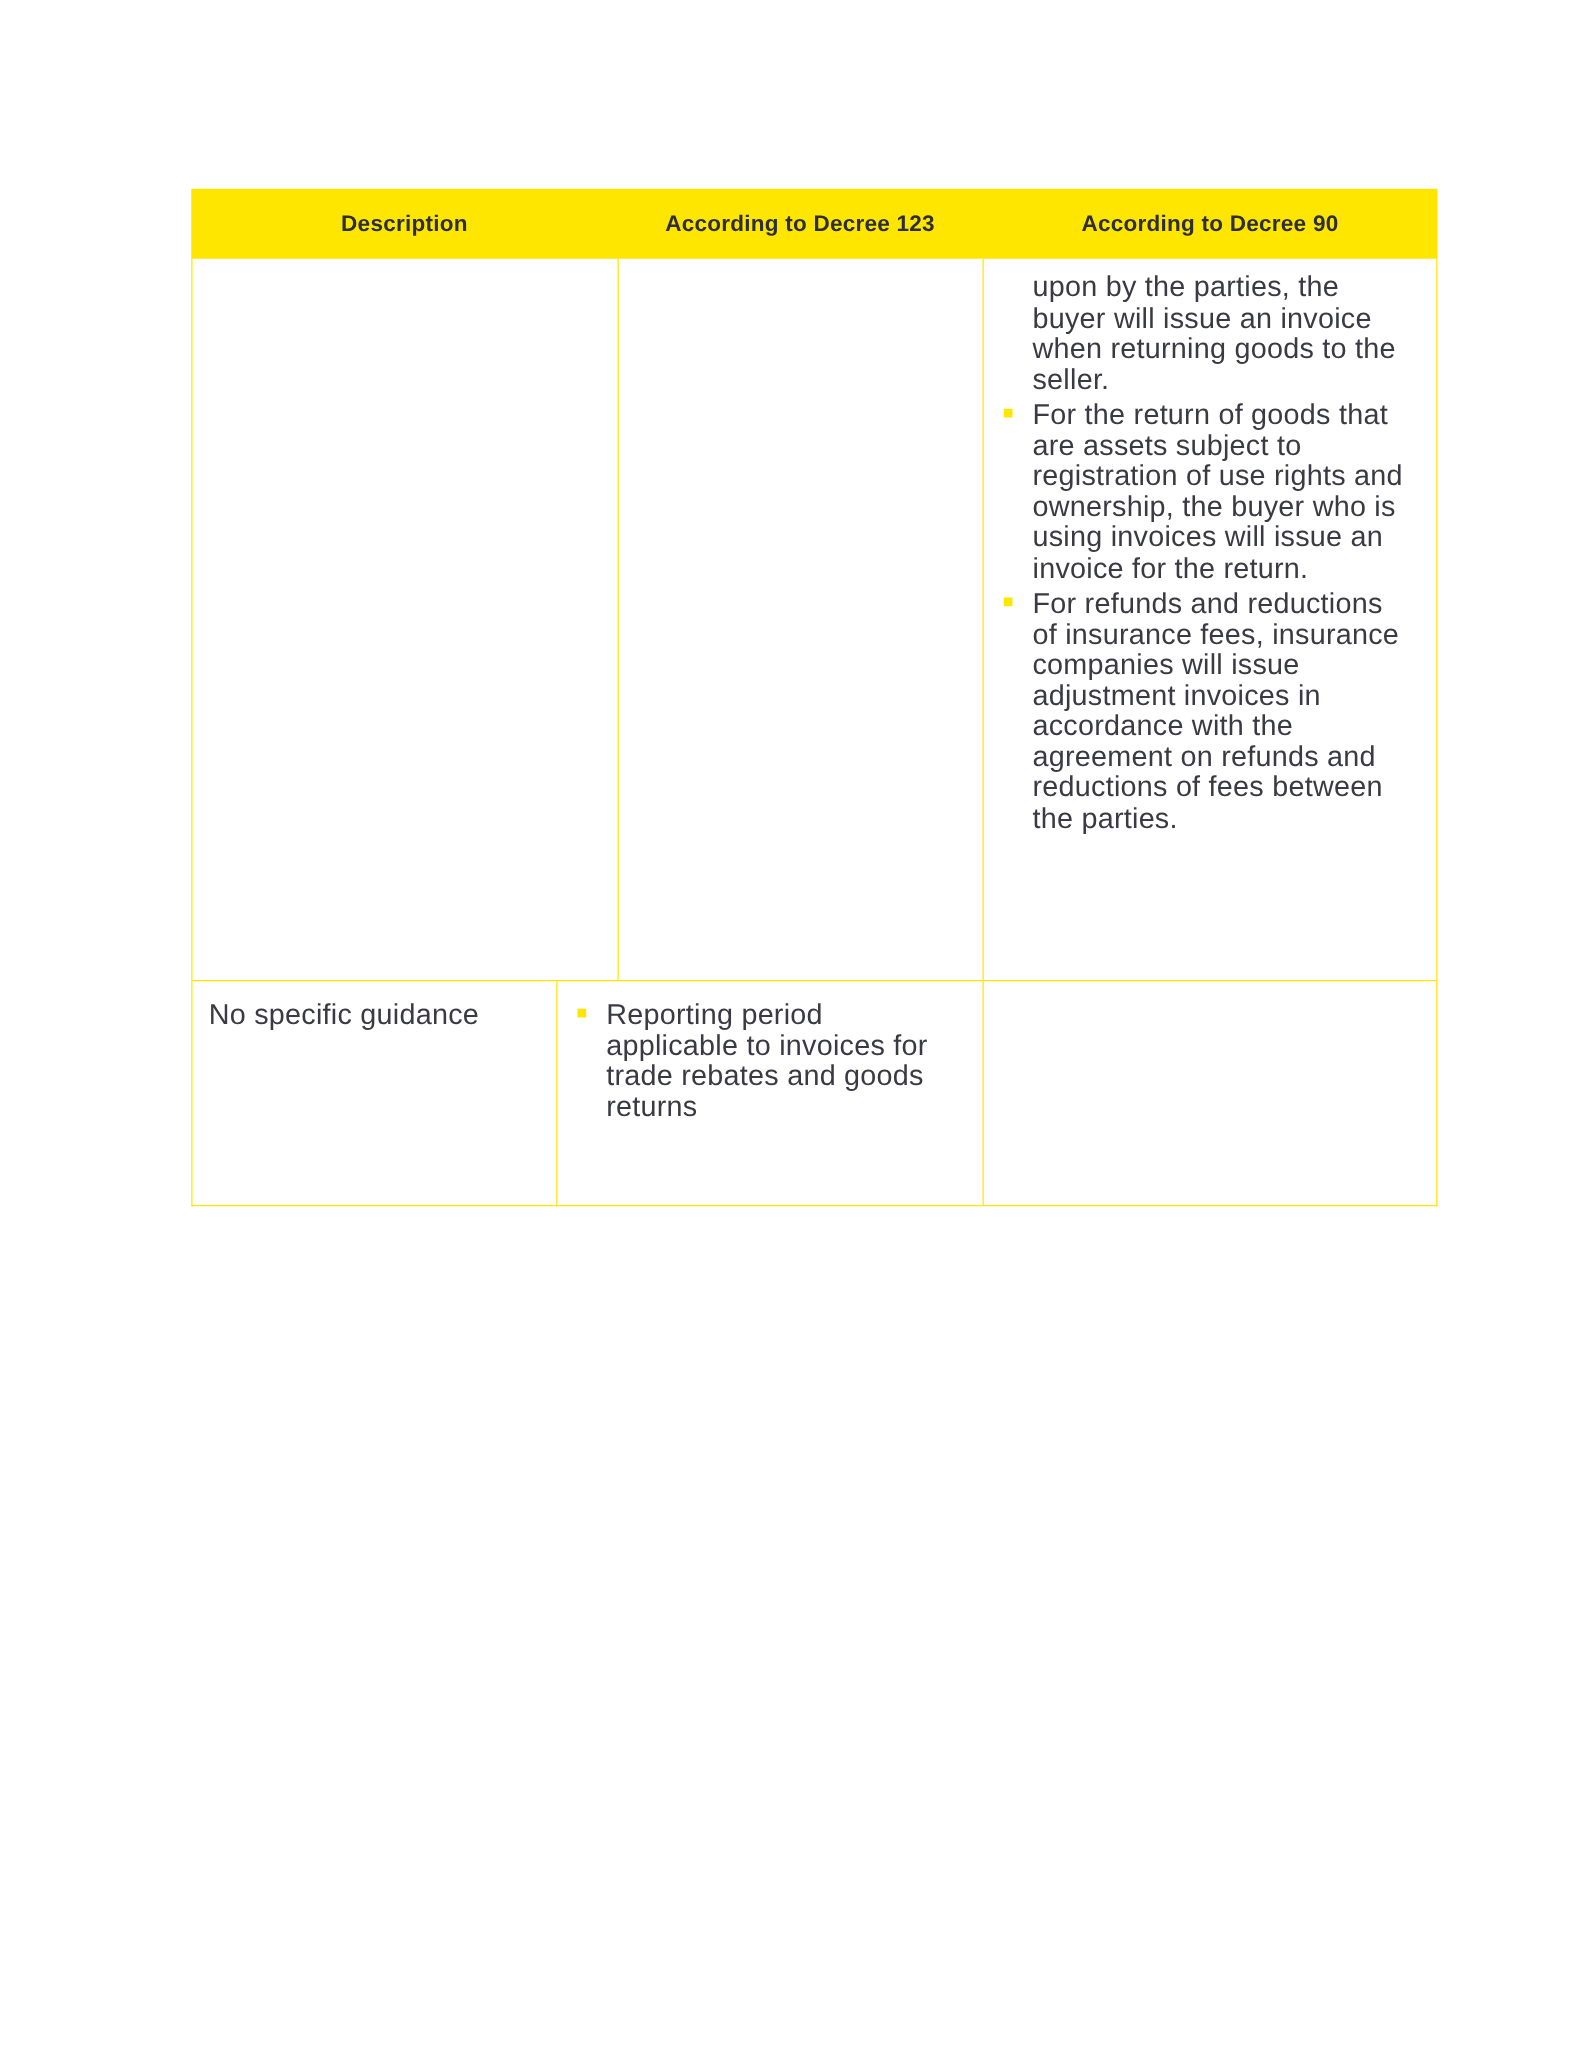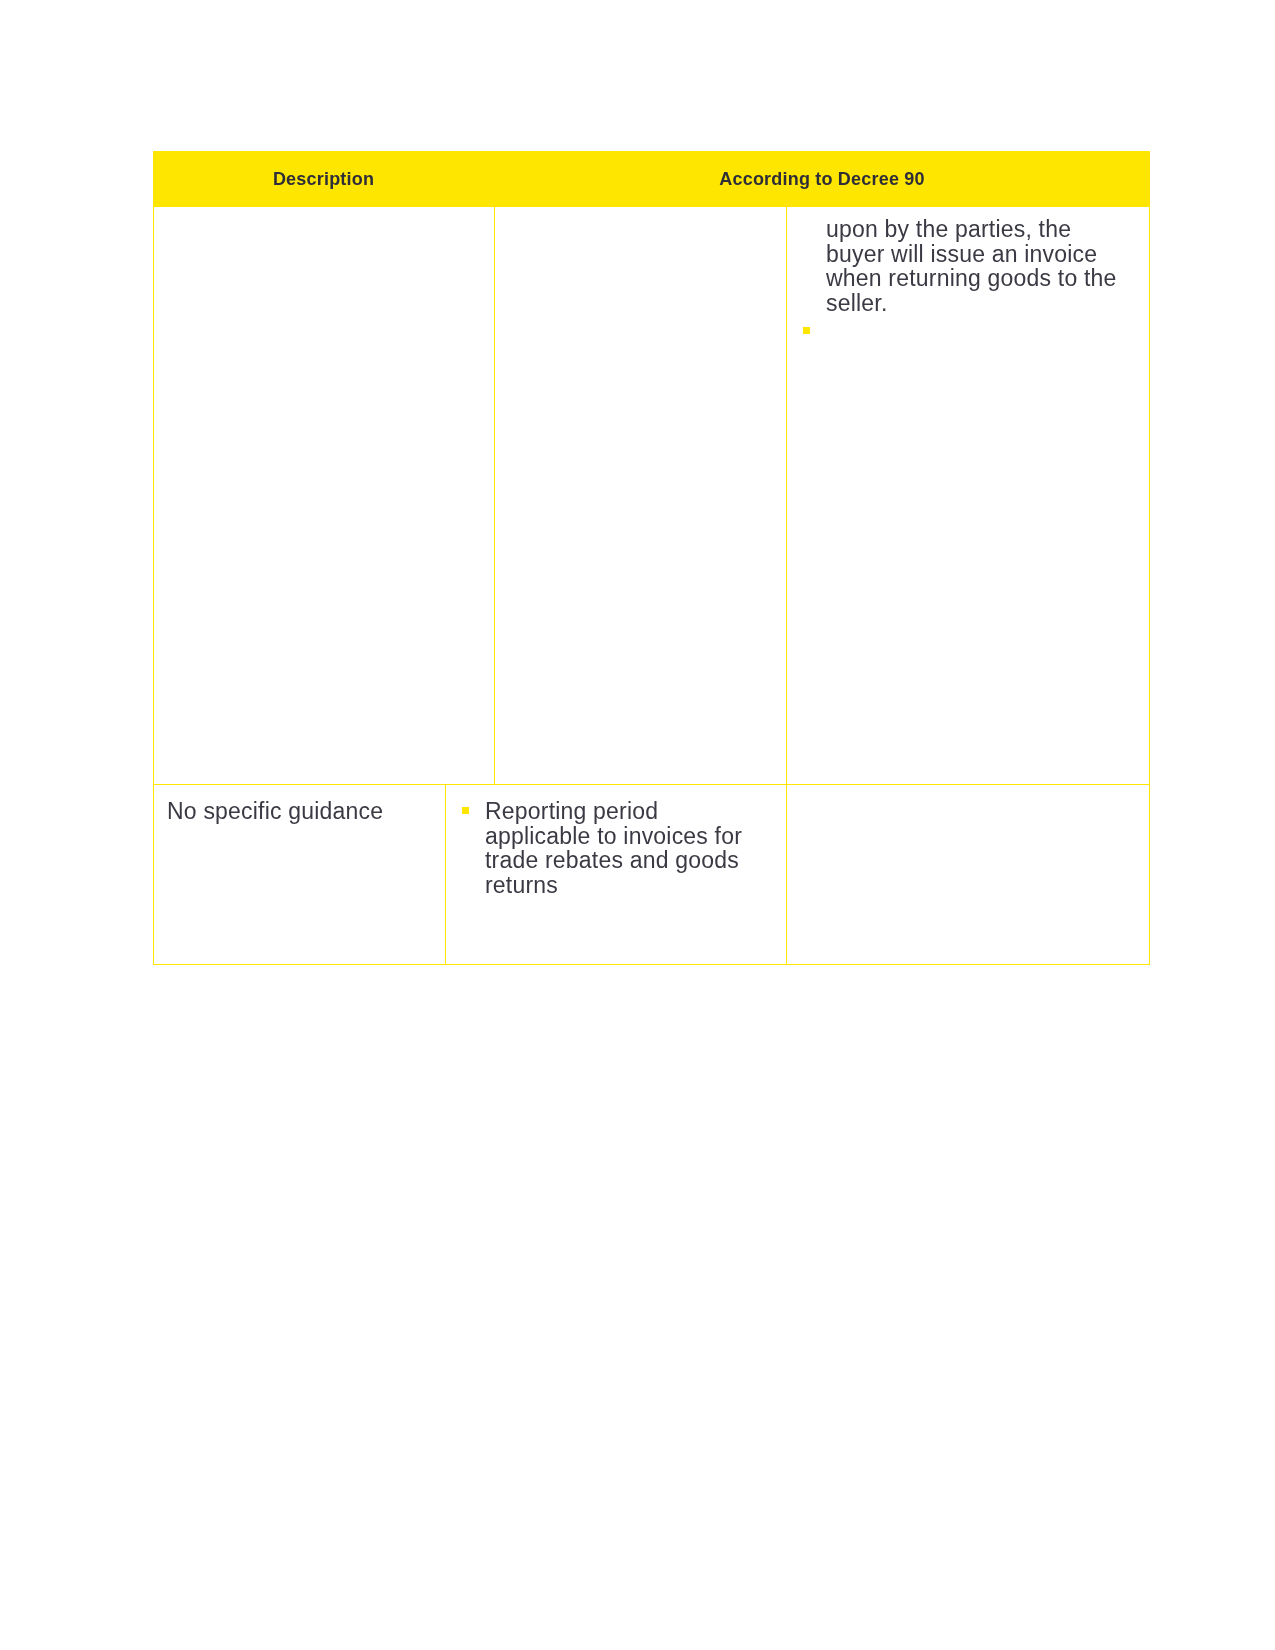--- a/index.html
+++ b/index.html
@@ -75,32 +75,38 @@
   .plain { margin: 0; }
 </style>
 </head>
 <body>
 
 <div class="page">
   <div class="table">
 
     <div class="header-row">
       <div class="hcell c1">Description</div>
+      <div class="hcell c2">According to Decree 123</div>
       <div class="hcell c3">According to Decree 90</div>
     </div>
 
     <div class="tbody">
 
       <div class="row row1">
         <div class="cell c1"></div>
         <div class="cell c2"></div>
         <div class="cell c3">
           <p class="cont">upon by the parties, the buyer will issue an invoice when returning goods to the seller.</p>
           <div class="bullet-item">
             <span class="sq"></span>
+            <span>For the return of goods that are assets subject to registration of use rights and ownership, the buyer who is using invoices will issue an invoice for the return.</span>
+          </div>
+          <div class="bullet-item">
+            <span class="sq"></span>
+            <span>For refunds and reductions of insurance fees, insurance companies will issue adjustment invoices in accordance with the agreement on refunds and reductions of fees between the parties.</span>
           </div>
         </div>
       </div>
 
       <div class="row row2">
         <div class="cell c2">
           <p class="plain">No specific guidance</p>
         </div>
         <div class="cell c1">
           <div class="bullet-item">

